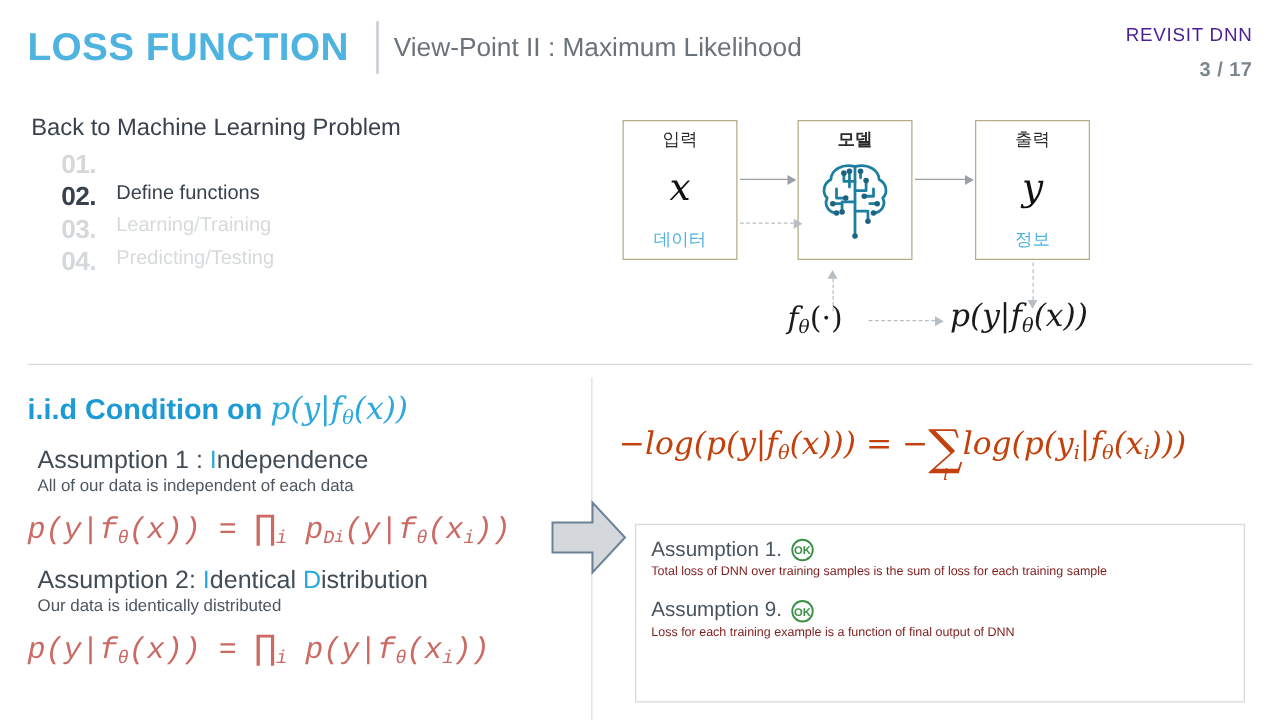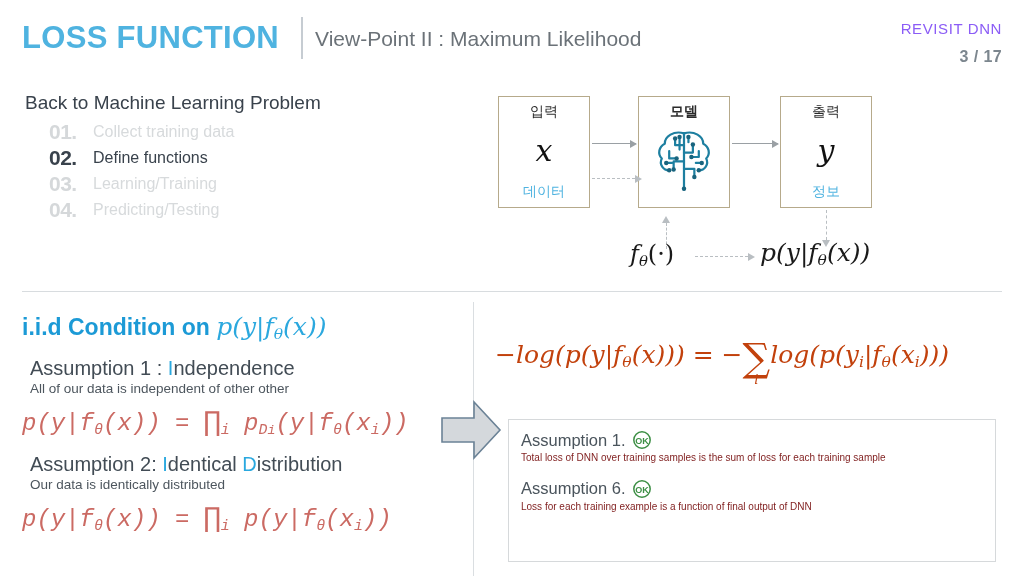--- a/index.html
+++ b/index.html
@@ -31,21 +31,21 @@
     position: absolute; left: 301px; top: 17px;
     width: 2px; height: 42px; background: #c6ccd2;
   }
   .title-sub {
     position: absolute; left: 315px; top: 27px;
     font-size: 21px; font-weight: normal; color: #6b7278;
     white-space: nowrap;
   }
   .deck-name {
     position: absolute; right: 22px; top: 20px;
-    font-size: 15px; color: #8b5cf6; letter-spacing: 0.6px;
+    font-size: 15px; color: #4c1d95; letter-spacing: 0.6px;
   }
   .page-num {
     position: absolute; right: 22px; top: 48px;
     font-size: 16px; font-weight: bold; color: #7c868e; letter-spacing: 0.4px;
   }
 
   
   .hr-mid {
     position: absolute; left: 22px; top: 291px;
     width: 980px; height: 1px; background: #d8dcdf;
@@ -56,21 +56,21 @@
   }
 
   
   .ml-block { position: absolute; left: 25px; top: 92px; width: 430px; }
   .ml-heading {
     font-size: 19px; font-weight: normal; color: #39424c;
     margin: 0 0 6px 0;
   }
   .ml-list { margin: 0; padding: 0; list-style: none; }
   .ml-item {
-    display: flex; align-items: center;
+    display: flex; align-items: flex-start;
     padding-left: 24px; margin-top: 2px;
   }
   .ml-num {
     font-size: 21px; font-weight: bold; letter-spacing: -0.5px;
     min-width: 40px;
   }
   .ml-label { font-size: 16px; margin-left: 4px; }
   .ml-item.dim .ml-num { color: #d5d8da; }
   .ml-item.dim .ml-label { color: #d7dadc; }
   .ml-item.active .ml-num { color: #39424c; }
@@ -248,21 +248,20 @@
   </div>
 
   <div class="hr-mid"></div>
   <div class="vr-mid"></div>
 
   <div class="ml-block">
     <div class="ml-heading">Back to Machine Learning Problem</div>
     <ul class="ml-list">
       <li class="ml-item dim">
         <span class="ml-num">01.</span>
-        <span class="ml-label">Collect training data</span>
       </li>
       <li class="ml-item active">
         <span class="ml-num">02.</span>
         <span class="ml-label">Define functions</span>
       </li>
       <li class="ml-item dim">
         <span class="ml-num">03.</span>
         <span class="ml-label">Learning/Training</span>
       </li>
       <li class="ml-item dim">
@@ -342,21 +341,21 @@
   </div>
 
   <div class="iid-block">
     <div class="iid-heading">
       <span>i.i.d Condition on </span><span class="math"><span class="mi">p(y|f</span><span class="sub">θ</span><span class="mi">(x))</span></span>
     </div>
 
     <div class="assume-title">
       <span>Assumption 1 : </span><span class="hl">I</span><span>ndependence</span>
     </div>
-    <div class="assume-desc">All of our data is independent of other other</div>
+    <div class="assume-desc">All of our data is independent of each data</div>
     <div class="eq-red">
       <span class="mi">p(y|f</span><span class="sub">θ</span><span class="mi">(x)) = </span><span class="prodsym">∏</span><span class="sub">i</span><span class="mi"> p</span><span class="sub">D</span><span class="sub2">i</span><span class="mi">(y|f</span><span class="sub">θ</span><span class="mi">(x</span><span class="sub">i</span><span class="mi">))</span>
     </div>
 
     <div class="assume-title">
       <span>Assumption 2: </span><span class="hl">I</span><span>dentical </span><span class="hl">D</span><span>istribution</span>
     </div>
     <div class="assume-desc">Our data is identically distributed</div>
     <div class="eq-red">
       <span class="mi">p(y|f</span><span class="sub">θ</span><span class="mi">(x)) = </span><span class="prodsym">∏</span><span class="sub">i</span><span class="mi"> p(y|f</span><span class="sub">θ</span><span class="mi">(x</span><span class="sub">i</span><span class="mi">))</span>
@@ -382,21 +381,21 @@
             <circle cx="11" cy="10" r="8.2" fill="none" stroke="#3d8f45" stroke-width="1.5"></circle>
             <text x="11" y="13.6" font-size="9" font-weight="bold" fill="#3d8f45" text-anchor="middle" font-family="Liberation Sans, sans-serif">OK</text>
           </svg>
         </span>
       </div>
       <div class="ab-desc">Total loss of DNN over training samples is the sum of loss for each training sample</div>
     </div>
 
     <div class="ab-group2">
       <div class="ab-title-row">
-        <span class="ab-title">Assumption 6.</span>
+        <span class="ab-title">Assumption 9.</span>
         <span class="ok-stamp">
           <svg width="22" height="20" viewBox="0 0 22 20" aria-hidden="true">
             <circle cx="11" cy="10" r="8.2" fill="none" stroke="#3d8f45" stroke-width="1.5"></circle>
             <text x="11" y="13.6" font-size="9" font-weight="bold" fill="#3d8f45" text-anchor="middle" font-family="Liberation Sans, sans-serif">OK</text>
           </svg>
         </span>
       </div>
       <div class="ab-desc">Loss for each training example is a function of final output of DNN</div>
     </div>
   </div>

